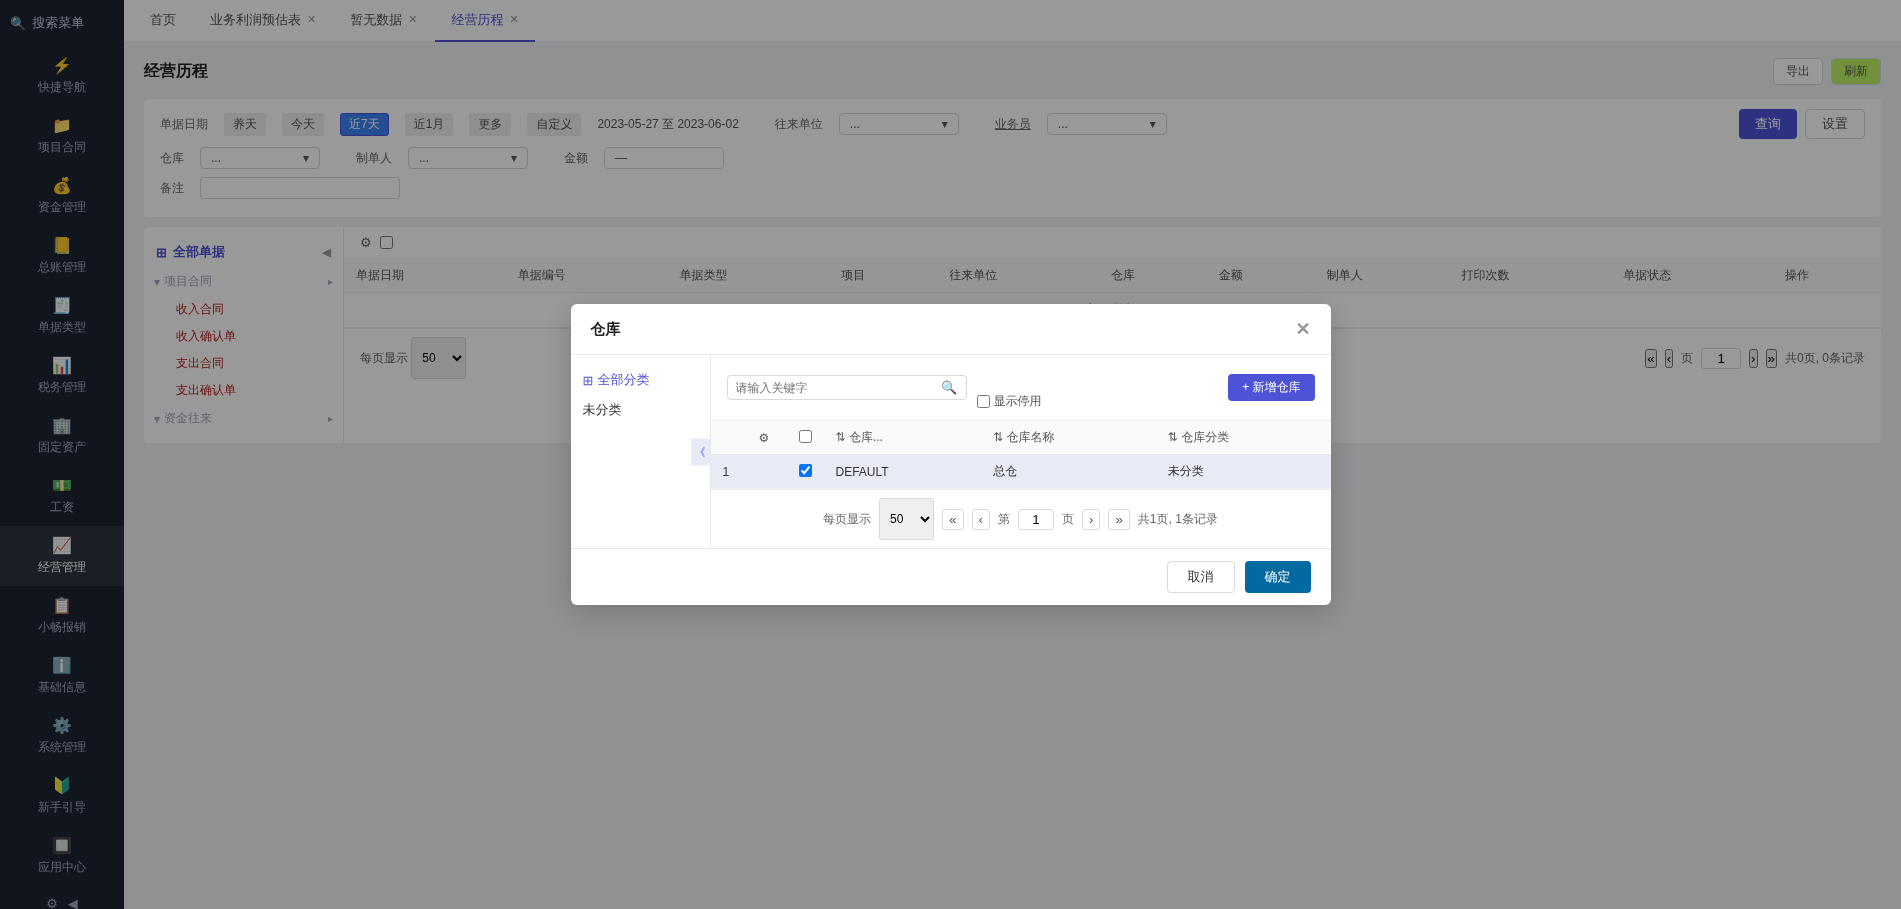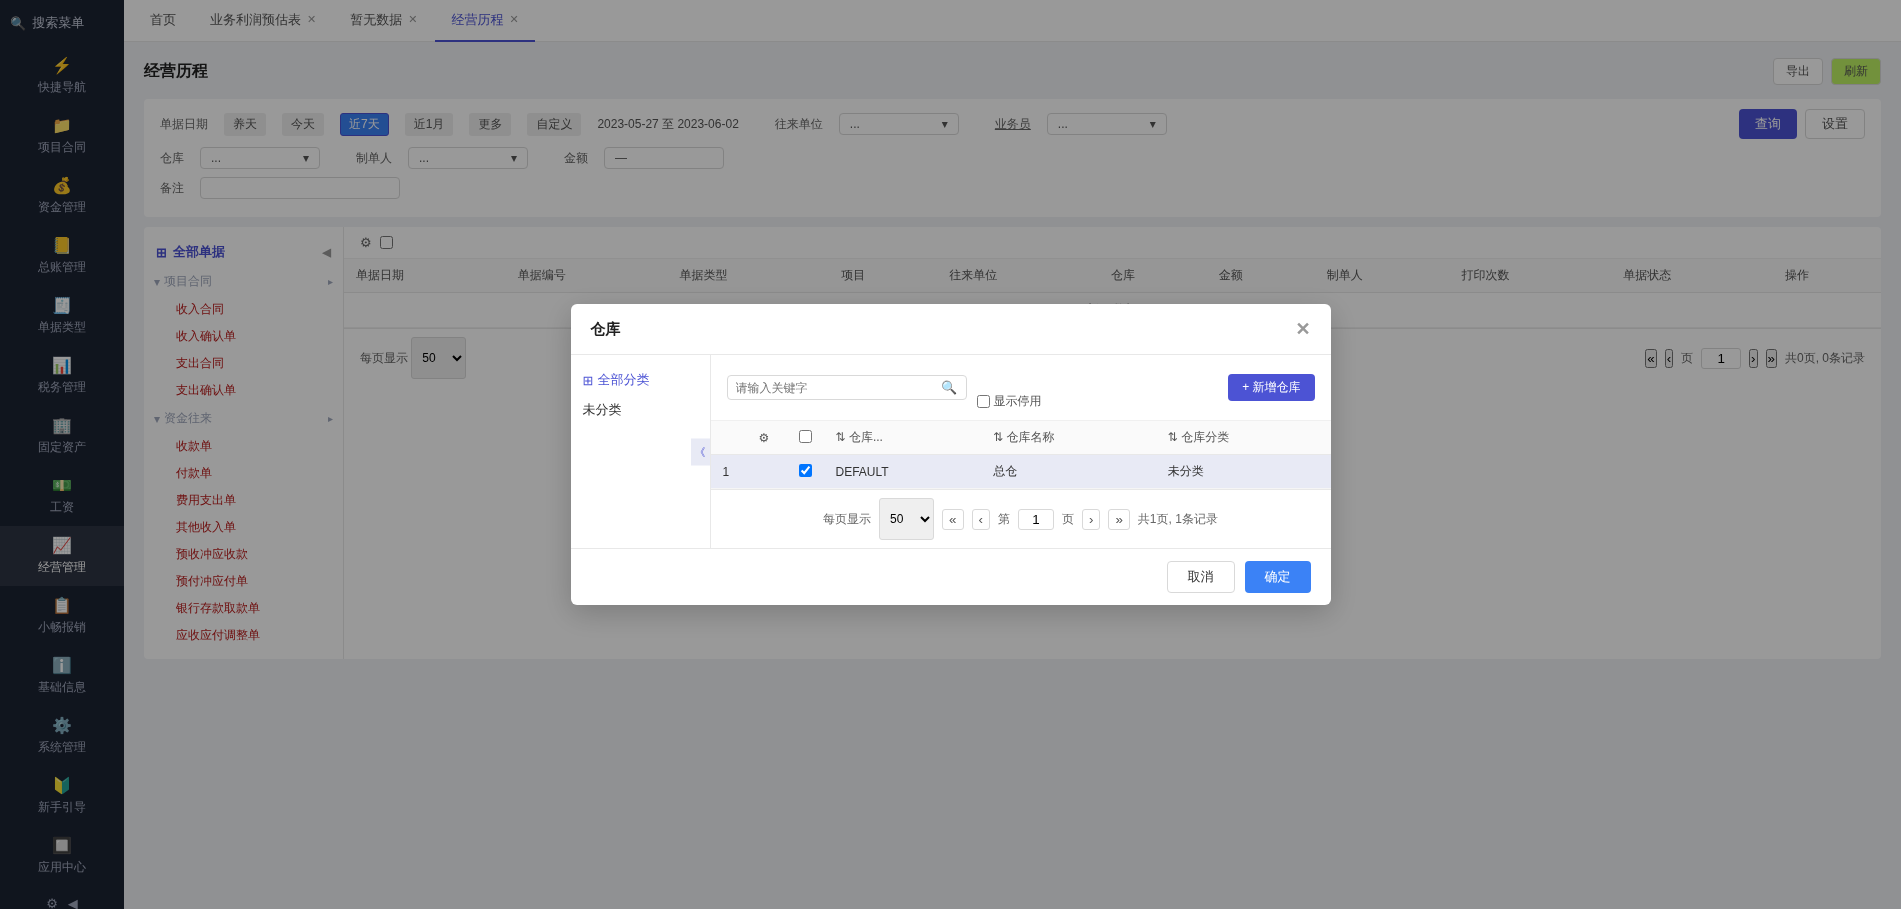--- a/index.html
+++ b/index.html
@@ -164,21 +164,21 @@
     .per-page-select { border: 1px solid #d9d9d9; border-radius: 3px; padding: 12px 6px; font-size: 12px; }
 
     
     .modal-footer {
       display: flex; justify-content: flex-end; gap: 10px; padding: 12px 20px; border-top: 1px solid #e8e8e8;
     }
     .btn-cancel {
       background: #fff; border: 1px solid #d9d9d9; border-radius: 4px; padding: 6px 20px; cursor: pointer; font-size: 13px; color: #333;
     }
     .btn-confirm {
-      background: #3b82f6; color: #fff; border: none; border-radius: 4px; padding: 6px 20px; cursor: pointer; font-size: 13px;
+      background: #0369a1; color: #fff; border: none; border-radius: 4px; padding: 6px 20px; cursor: pointer; font-size: 13px;
     }
 
     
     .sub-menu { padding-left: 12px; }
     .sub-item { padding: 5px 10px 5px 20px; font-size: 12px; color: #b91c1c; cursor: pointer; }
     .section-item { padding: 6px 10px; font-size: 12px; color: #a0a8bc; cursor: pointer; display: flex; align-items: center; gap: 4px; }
     .section-item.has-arrow::after { content: "▸"; margin-left: auto; font-size: 10px; }
 
     .no-data { text-align: center; color: #bbb; padding: 40px; font-size: 13px; }
   </style>
@@ -342,30 +342,20 @@
         </div>
         <div class="sub-menu">
           <div class="sub-item">收入合同</div>
           <div class="sub-item">收入确认单</div>
           <div class="sub-item">支出合同</div>
           <div class="sub-item">支出确认单</div>
         </div>
         <div class="section-item has-arrow">
           <span>▾</span>
           <span>资金往来</span>
-        </div>
-        <div class="sub-menu">
-          <div class="sub-item">收款单</div>
-          <div class="sub-item">付款单</div>
-          <div class="sub-item">费用支出单</div>
-          <div class="sub-item">其他收入单</div>
-          <div class="sub-item">预收冲应收款</div>
-          <div class="sub-item">预付冲应付单</div>
-          <div class="sub-item">银行存款取款单</div>
-          <div class="sub-item">应收应付调整单</div>
         </div>
       </div>
 
       <div class="table-area" style="flex:1;border-radius:0 4px 4px 0;">
         <div class="table-toolbar">
           <span style="color:#666;cursor:pointer;">⚙</span>
           <input type="checkbox" style="">
         </div>
         <table class="main-table">
           <thead>

